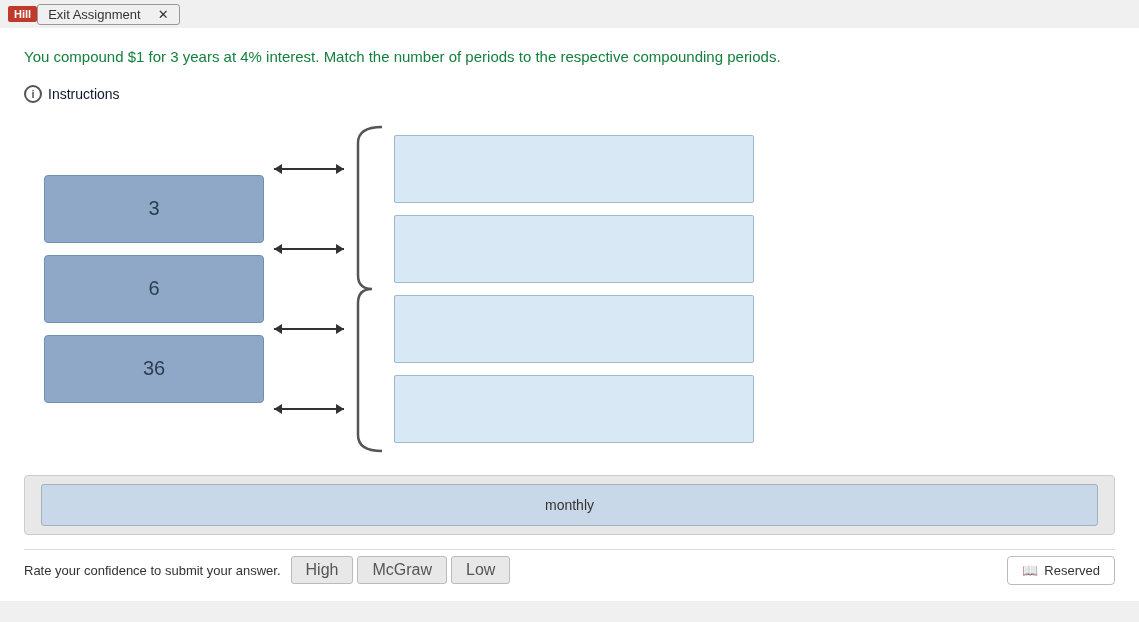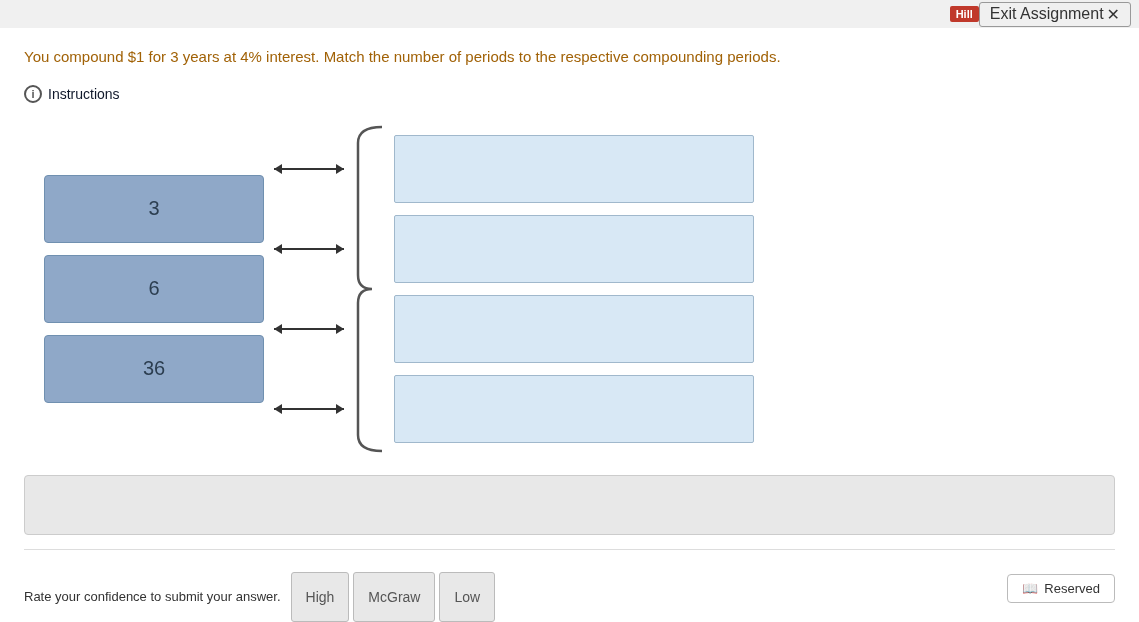--- a/index.html
+++ b/index.html
@@ -8,58 +8,58 @@
       background: #f0f0f0;
       width: 1139px;
       min-height: 622px;
       position: relative;
       overflow: hidden;
     }
 
     
     .top-bar {
       display: flex;
-      justify-content: flex-end;
+      justify-content: flex-start;
       align-items: center;
       background: #f0f0f0;
       padding: 4px 8px;
       height: 28px;
     }
     .hill-badge {
       background: #c0392b;
       color: white;
       font-size: 11px;
       font-weight: bold;
       padding: 2px 6px;
       border-radius: 2px;
     }
     .exit-btn {
       background: transparent;
       border: 1px solid #999;
       border-radius: 3px;
       padding: 2px 10px;
-      font-size: 16px;
+      font-size: 13px;
       cursor: pointer;
       color: #333;
       display: flex;
       align-items: center;
-      gap: 3px;
+      gap: 17px;
     }
 
     
     .main-content {
       background: white;
       margin: 0;
       padding: 18px 24px 10px 24px;
       min-height: 570px;
     }
 
     .question-text {
       font-size: 15px;
-      color: #a16207;
+      color: #15803d;
       margin-bottom: 16px;
       line-height: 1.5;
     }
 
     .instructions-row {
       display: flex;
       align-items: center;
       gap: 6px;
       margin-bottom: 20px;
     }
@@ -179,34 +179,33 @@
       padding: 6px 0;
       border-top: 1px solid #ddd;
     }
 
     .confidence-section {
       display: flex;
       align-items: center;
       gap: 10px;
       font-size: 13px;
       color: #333;
-      margin-top: 16px;
     }
 
     .confidence-btns {
       display: flex;
       gap: 4px;
     }
 
     .conf-btn {
-      padding: 16px 14px;
+      padding: 4px 14px;
       border: 1px solid #bbb;
       border-radius: 3px;
       background: #e8e8e8;
-      font-size: 14px;
+      font-size: 16px;
       cursor: pointer;
       color: #555;
     }
 
     .reading-btn {
       display: flex;
       align-items: center;
       gap: 6px;
       padding: 6px 14px;
       border: 1px solid #bbb;
@@ -316,20 +315,21 @@
 
     <div class="right-col">
       <div class="right-box"></div>
       <div class="right-box"></div>
       <div class="right-box"></div>
       <div class="right-box"></div>
     </div>
   </div>
 
   <div class="bottom-row">
+    <div class="answer-box">monthly</div>
   </div>
 
   <div class="bottom-bar">
     <div class="confidence-section">
       <span>Rate your confidence to submit your answer.</span>
       <div class="confidence-btns">
         <button class="conf-btn">High</button>
         <button class="conf-btn">McGraw</button>
         <button class="conf-btn">Low</button>
       </div>

